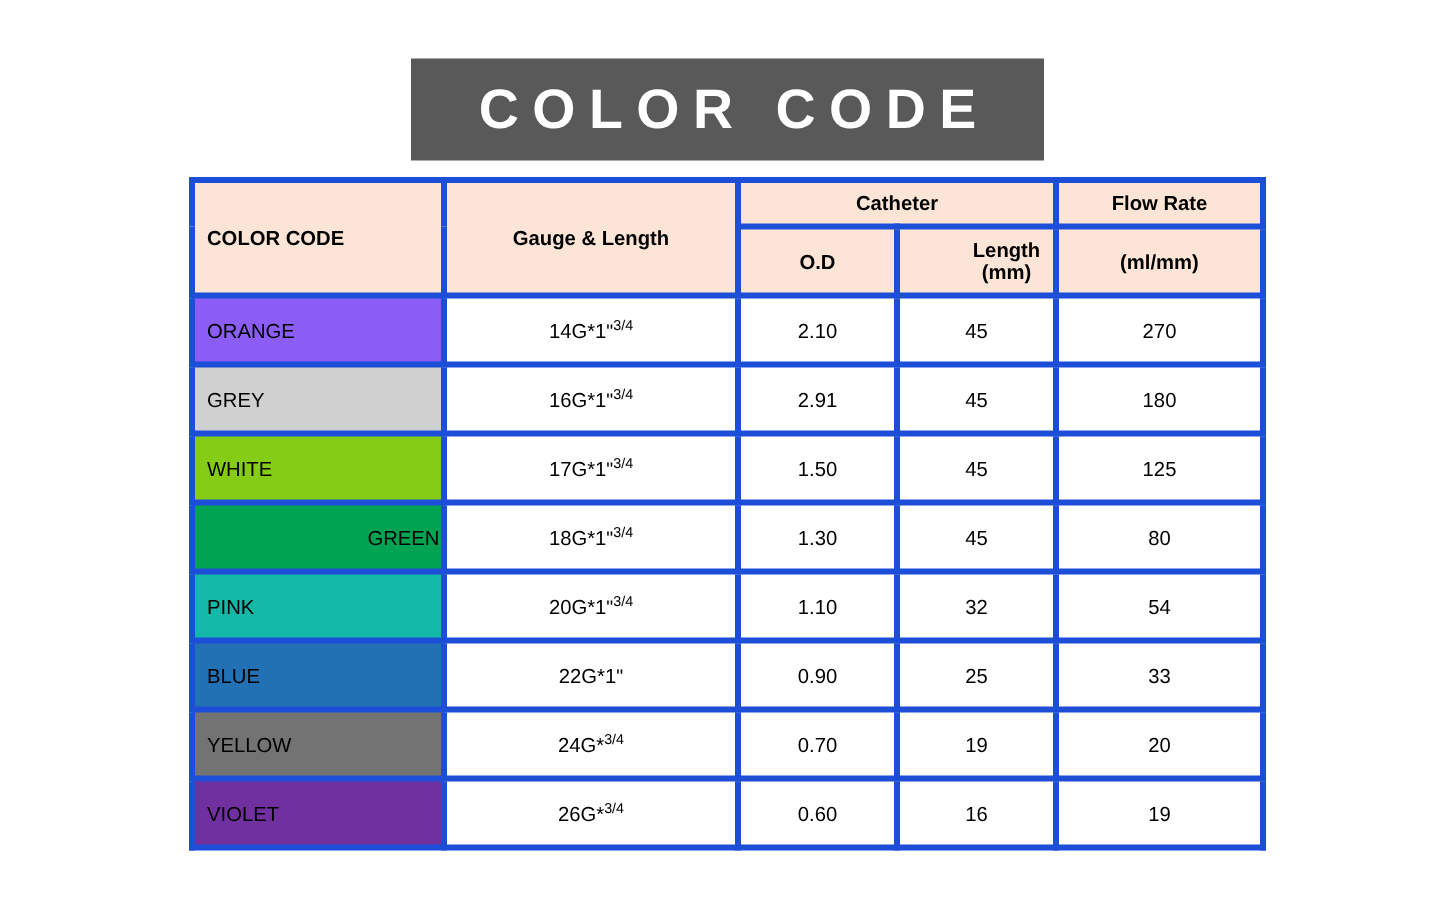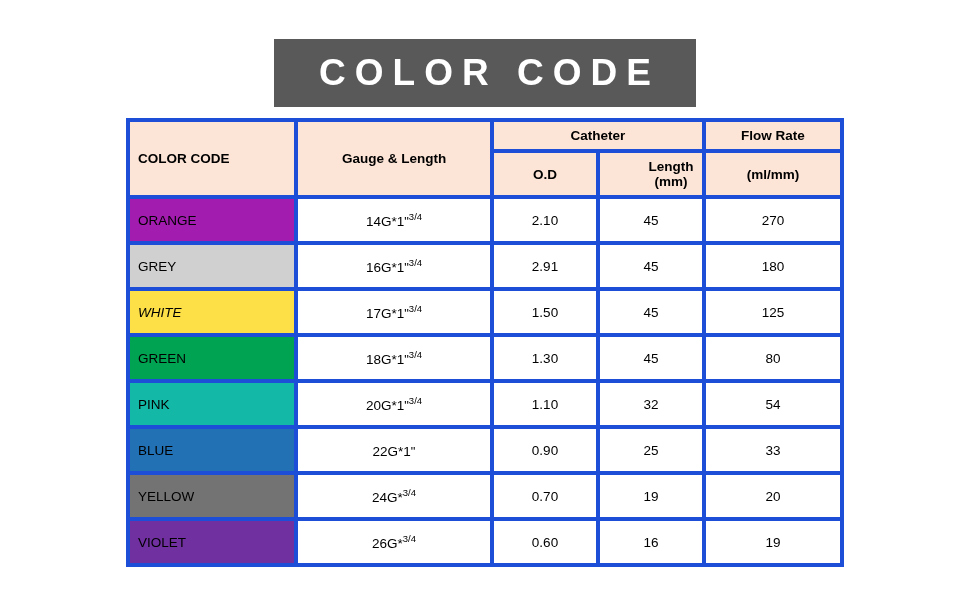--- a/index.html
+++ b/index.html
@@ -109,42 +109,42 @@
         <th class="flow-head">Flow Rate</th>
       </tr>
       <tr>
         <th class="od-head">O.D</th>
         <th class="len-head">Length (mm)</th>
         <th>(ml/mm)</th>
       </tr>
     </thead>
     <tbody id="table-body">
         <tr>
-          <td class="color-cell" style="background: #a21caf; color: rgb(0, 0, 0);">ORANGE</td>
+          <td class="color-cell" style="background: #8b5cf6; color: rgb(0, 0, 0);">ORANGE</td>
           <td class="gauge-cell"><span>14G*1</span><span class="quote">"</span><sup>3/4</sup></td>
           <td>2.10</td>
           <td>45</td>
           <td>270</td>
         </tr>
         <tr>
           <td class="color-cell" style="background: rgb(208, 208, 208); color: rgb(0, 0, 0);">GREY</td>
           <td class="gauge-cell"><span>16G*1</span><span class="quote">"</span><sup>3/4</sup></td>
           <td>2.91</td>
           <td>45</td>
           <td>180</td>
         </tr>
         <tr>
-          <td class="color-cell" style="background: #fde047; color: rgb(0, 0, 0); font-style: italic;">WHITE</td>
+          <td class="color-cell" style="background: #84cc16; color: rgb(0, 0, 0);">WHITE</td>
           <td class="gauge-cell"><span>17G*1</span><span class="quote">"</span><sup>3/4</sup></td>
           <td>1.50</td>
           <td>45</td>
           <td>125</td>
         </tr>
         <tr>
-          <td class="color-cell" style="background: rgb(0, 163, 82); color: rgb(0, 0, 0);">GREEN</td>
+          <td class="color-cell" style="background: rgb(0, 163, 82); color: rgb(0, 0, 0); text-align: right;">GREEN</td>
           <td class="gauge-cell"><span>18G*1</span><span class="quote">"</span><sup>3/4</sup></td>
           <td>1.30</td>
           <td>45</td>
           <td>80</td>
         </tr>
         <tr>
           <td class="color-cell" style="background: #14b8a6; color: rgb(0, 0, 0);">PINK</td>
           <td class="gauge-cell"><span>20G*1</span><span class="quote">"</span><sup>3/4</sup></td>
           <td>1.10</td>
           <td>32</td>

